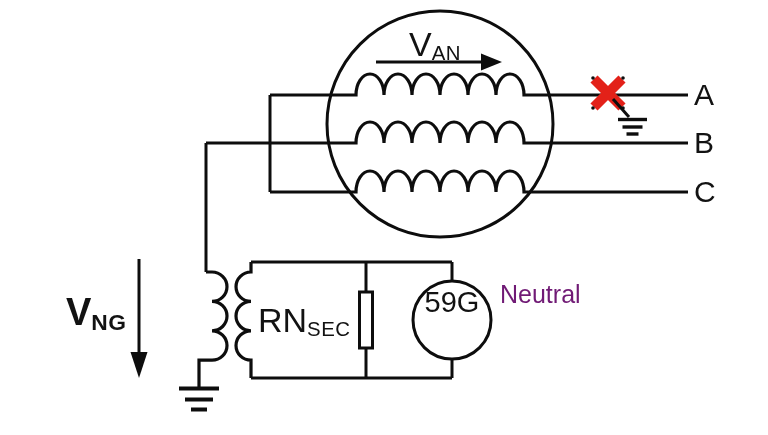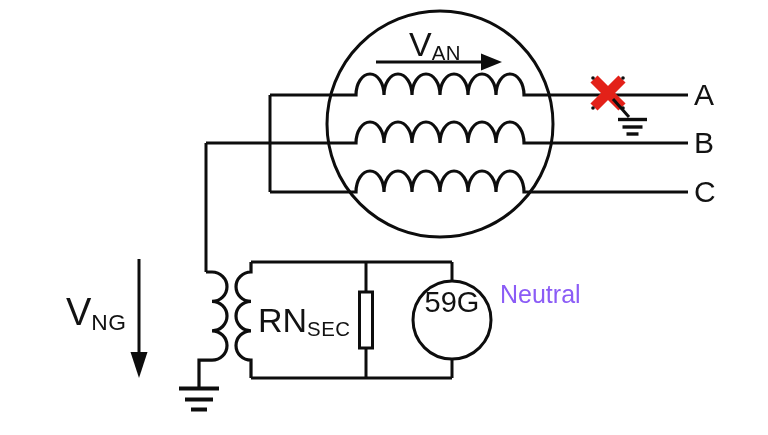--- a/index.html
+++ b/index.html
@@ -15,35 +15,35 @@
   .lbl{
     position:absolute;
     color:#121212;
     font-family:"Liberation Sans", sans-serif;
     line-height:1;
     white-space:nowrap;
     user-select:none;
   }
   .sub{font-size:0.60em;vertical-align:-0.22em;letter-spacing:0.5px;}
   .van-label{left:401px;top:27px;font-size:34px;}
-  .vng-label{left:58px;top:293px;font-size:38px;}
+  .vng-label{left:58px;top:293px;font-size:38px;font-weight:bold;}
   .phase-label{left:686px;font-size:30px;}
   .phase-a{top:80px;}
   .phase-b{top:128px;}
   .phase-c{top:177px;}
   .rn-label{left:250px;top:303px;font-size:34px;text-align:right;}
   .relay-label{
     left:444px;top:302px;
     transform:translate(-50%,-50%);
     font-size:29px;
   }
   .protection-note{
     left:492px;top:278px;
     font-size:25px;line-height:33px;
-    color:#8b5cf6;
+    color:#701a75;
   }
 </style>
 </head>
 <body>
 
 <div class="canvas">
 
   <svg width="768" height="435" viewBox="0 0 768 435">
     <g fill="none" stroke="#0d0d0d" stroke-width="3">
 

